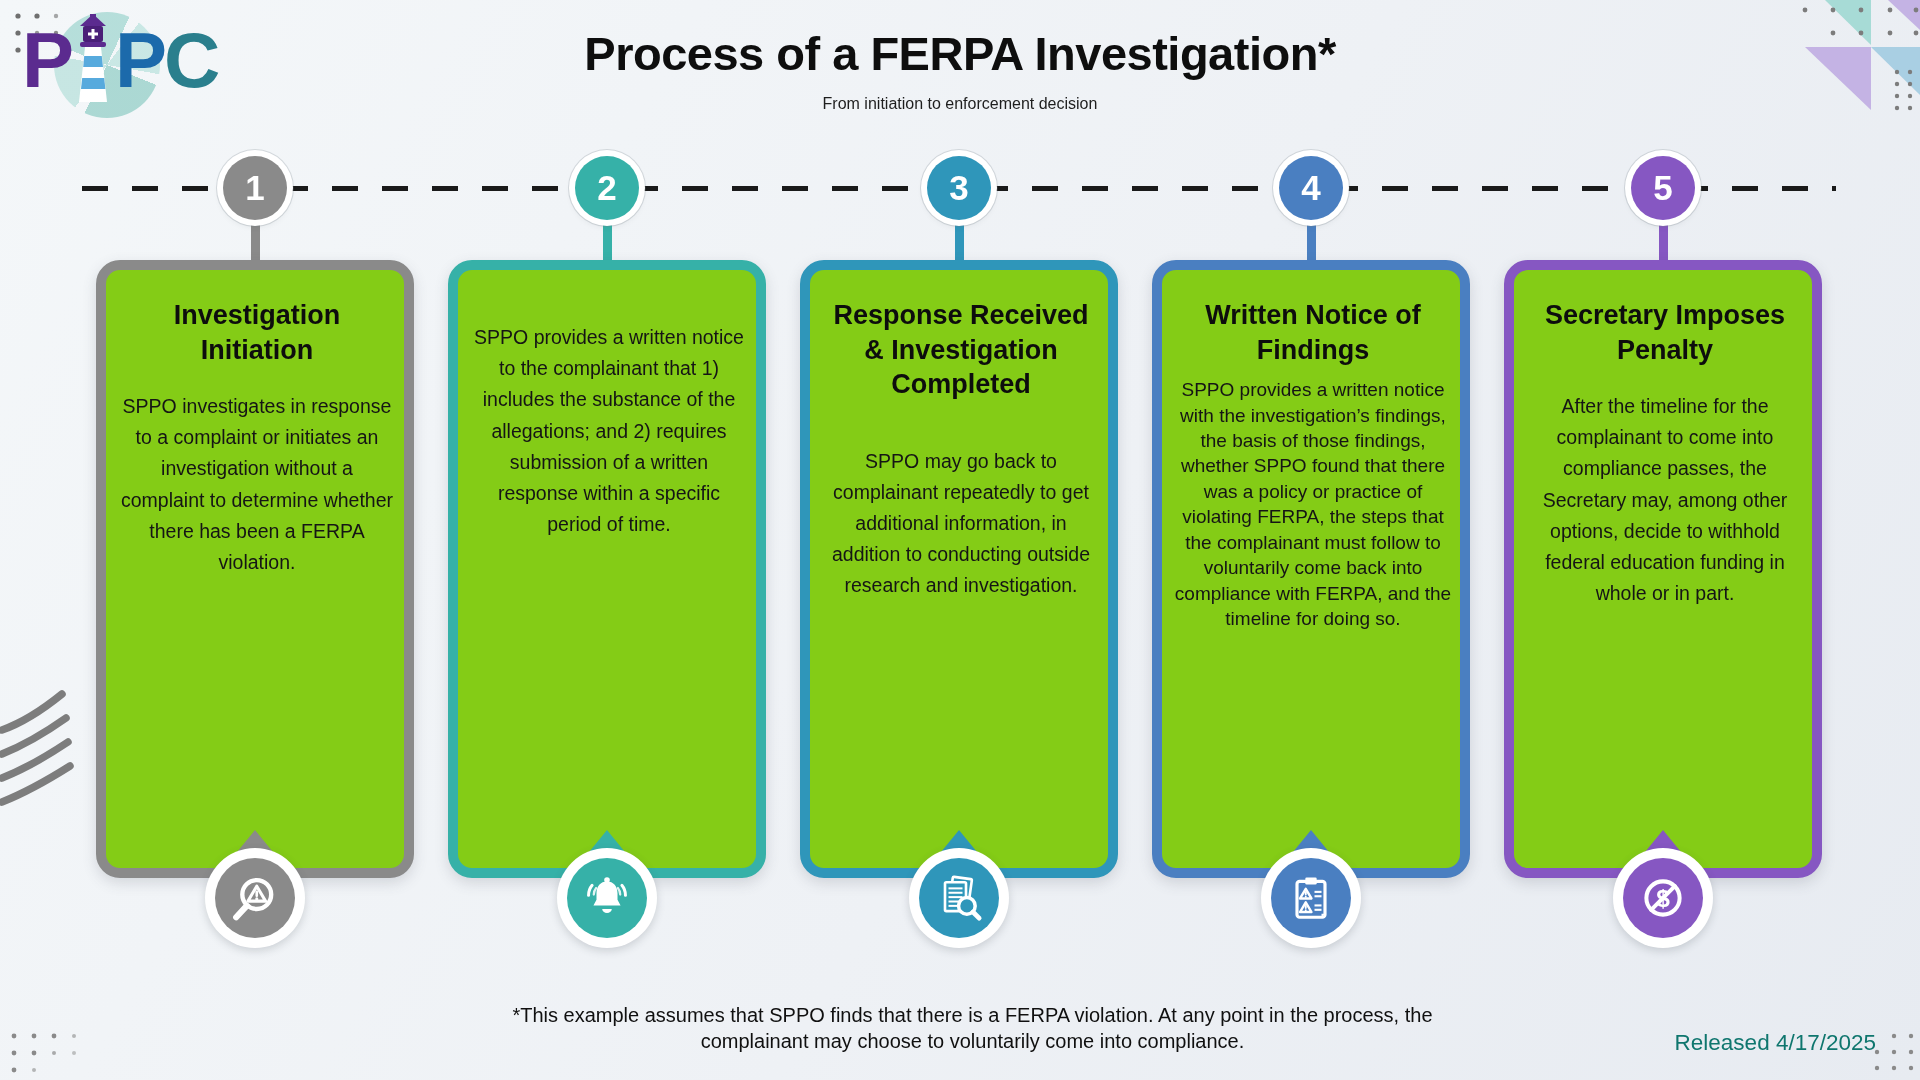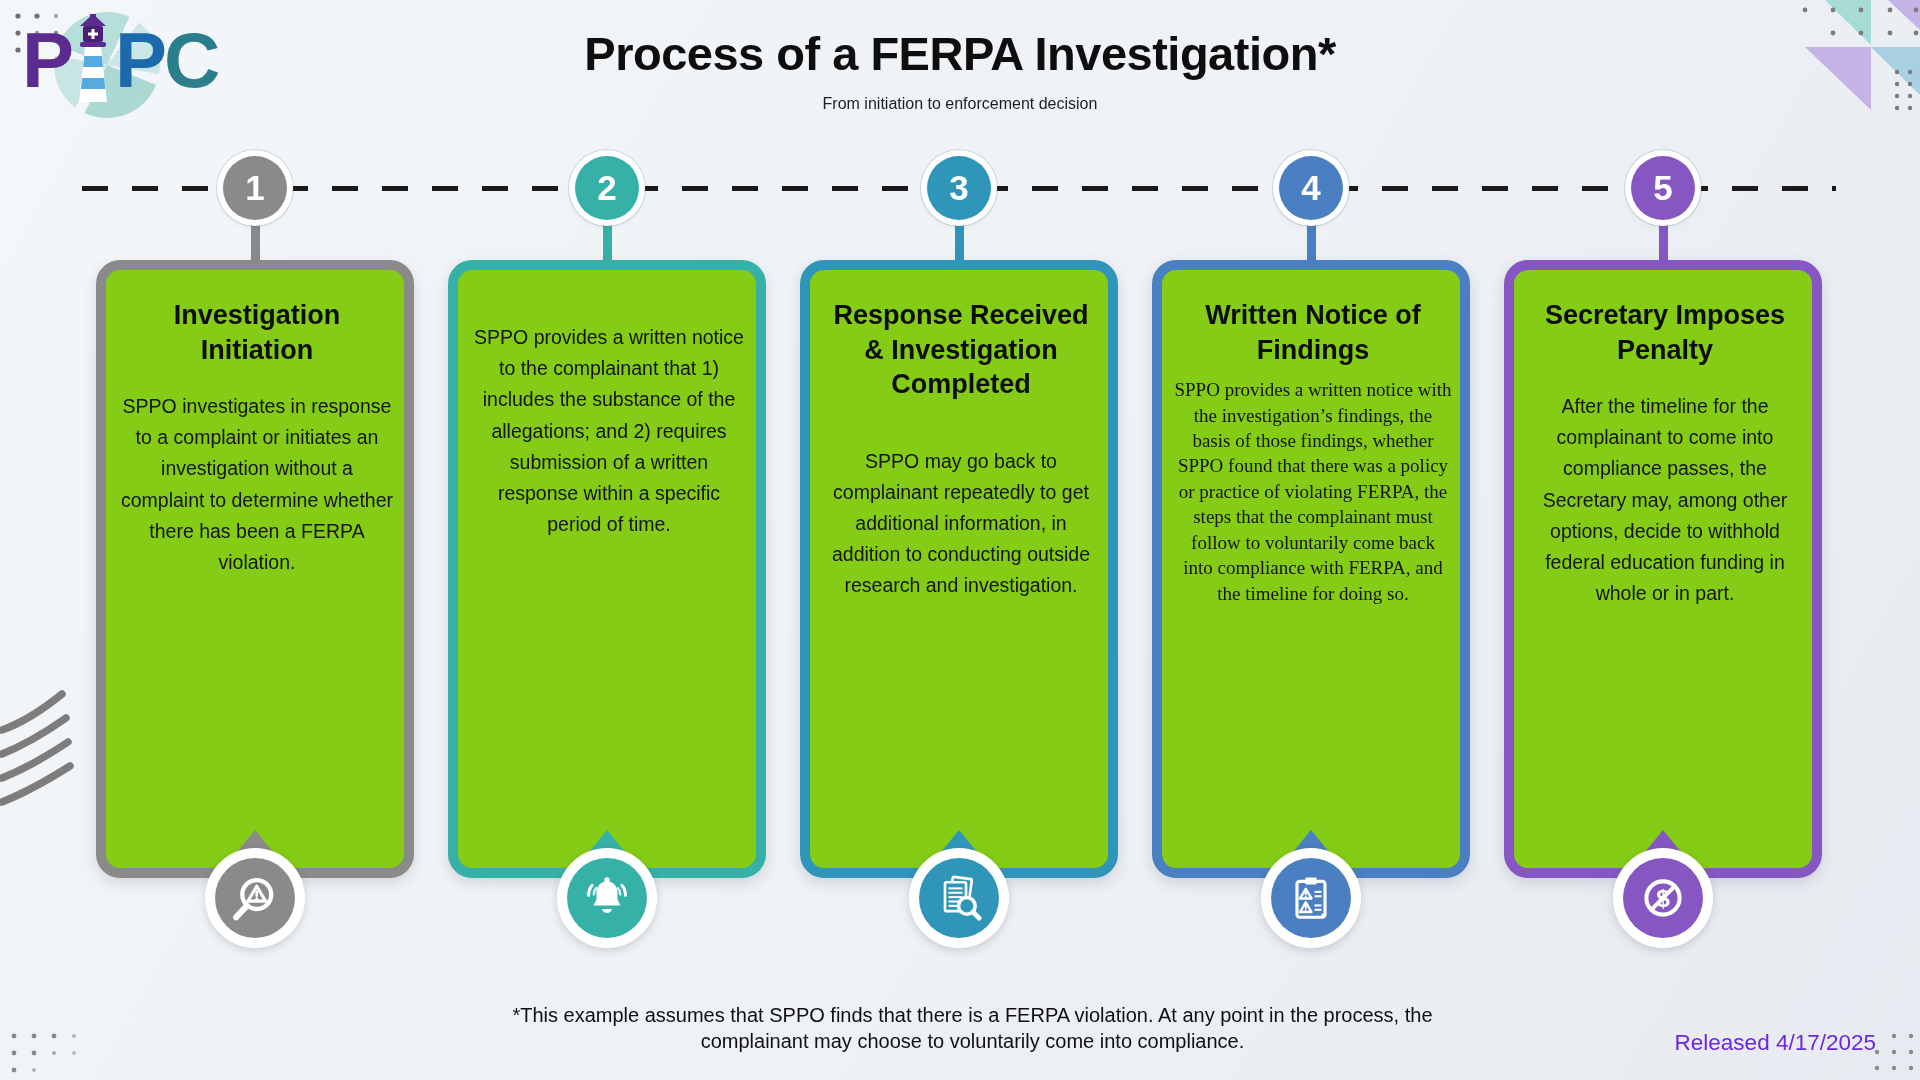--- a/index.html
+++ b/index.html
@@ -46,36 +46,36 @@
   .step-circle span { color:#fff; font-size:35px; font-weight:bold; }
   .connector { width:9px; height:40px; background:var(--c); }
 
   .card { position:relative; width:100%; height:618px; background:#84cc16;
     border:10px solid var(--c); border-radius:24px;
     box-shadow:0 5px 14px rgba(70,80,95,.18);
     padding:28px 8px 0 12px; text-align:center; }
   .card-title { font-size:27px; font-weight:bold; color:#0d0d0d; line-height:1.28; }
   .card-body { margin-top:24px; font-size:19.5px; line-height:1.6; color:#151515; }
   .step-col:nth-child(3) .card-body { margin-top:44px; }
-  .step-col:nth-child(4) .card-body { margin-top:10px; font-size:19px; line-height:1.34;font-family:Liberation Serif, serif; }
+  .step-col:nth-child(4) .card-body { margin-top:10px; font-size:19px; line-height:1.34; }
 
   .pointer { position:absolute; bottom:0; left:50%; transform:translateX(-50%);
     width:0; height:0; border-left:31px solid transparent; border-right:31px solid transparent;
     border-bottom:38px solid var(--c); }
   .icon-pod { position:absolute; left:50%; bottom:-80px; transform:translateX(-50%);
     width:100px; height:100px; border-radius:50%; background:#ffffff;
     box-shadow:0 3px 8px rgba(60,70,80,.2); display:flex; align-items:center; justify-content:center; }
   .icon-inner { width:80px; height:80px; border-radius:50%; background:var(--c);
     display:flex; align-items:center; justify-content:center; }
   .icon-inner svg { width:56px; height:56px; }
 
   
   .footnote { position:absolute; left:0; top:1002px; width:100%; display:flex; justify-content:center; z-index:2;padding-left:25px; }
   .footnote p { max-width:950px; text-align:center; font-size:20px; line-height:1.32; color:#101010; }
-  .released { position:absolute; right:44px; top:1030px; font-size:22.5px; color:#6d28d9; z-index:2; }
+  .released { position:absolute; right:44px; top:1030px; font-size:22.5px; color:#0f766e; z-index:2; }
 </style>
 </head>
 <body>
 
 <svg class="deco deco-dots-tl" width="70" height="66">
   <g fill="#6f6f6f">
     <circle cx="12" cy="10" r="2.6"></circle>
       <circle cx="31" cy="10" r="2.6"></circle>
       <circle cx="50" cy="10" r="2.2" opacity=".6"></circle>
     <circle cx="12" cy="27" r="2.6"></circle>

